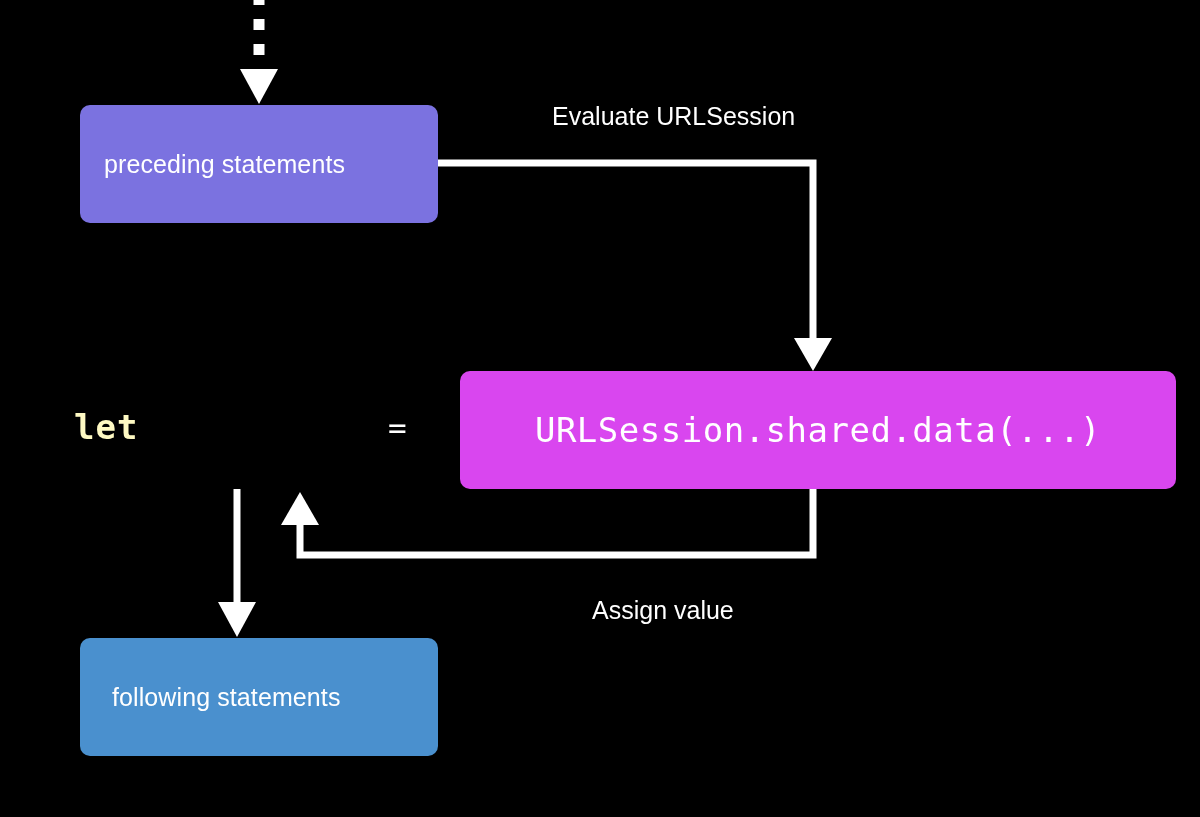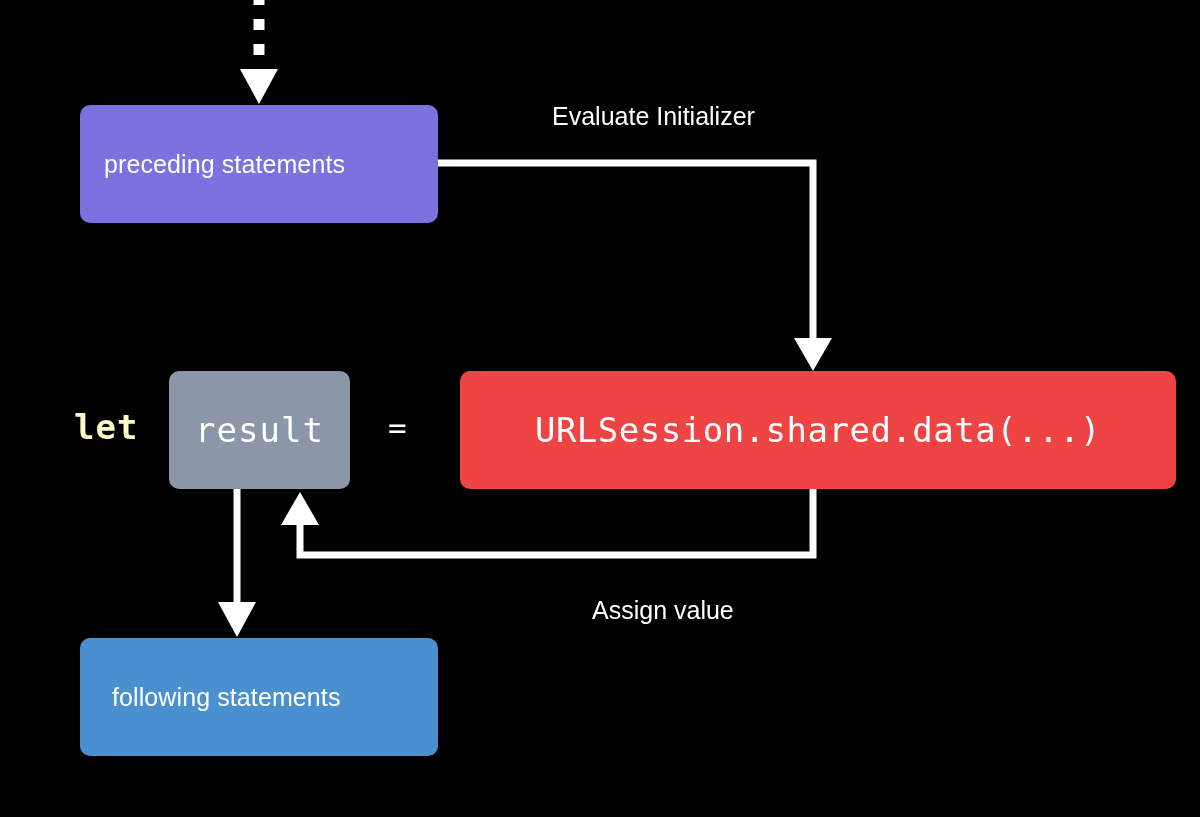--- a/index.html
+++ b/index.html
@@ -68,21 +68,21 @@
     justify-content: center;
     font-family: "DejaVu Sans Mono", monospace;
     font-size: 34px;
     letter-spacing: 1px;
   }
   .node-initializer {
     left: 460px;
     top: 371px;
     width: 716px;
     height: 118px;
-    background: #ef4444;
+    background: #d946ef;
     justify-content: center;
     font-family: "DejaVu Sans Mono", monospace;
     font-size: 34px;
     letter-spacing: .5px;
   }
 
   
   .code-token {
     position: absolute;
     font-family: "DejaVu Sans Mono", monospace;
@@ -171,27 +171,24 @@
   </svg>
 
   <div class="node node-following">
     <span class="node-label">following statements</span>
   </div>
 
   <div class="node node-preceding">
     <span class="node-label">preceding statements</span>
   </div>
 
-  <div class="node node-result">
-    <span class="node-label" style="text-align:center">result</span>
-  </div>
 
   <div class="node node-initializer">
     <span class="node-label" style="text-align:center">URLSession.shared.data(...)</span>
   </div>
 
   <div class="code-token token-let">let</div>
   <div class="code-token token-equals">=</div>
 
-  <div class="edge-label label-evaluate">Evaluate Initializer</div>
+  <div class="edge-label label-evaluate">Evaluate URLSession</div>
   <div class="edge-label label-assign">Assign value</div>
 
 </div>
 
 </body></html>

